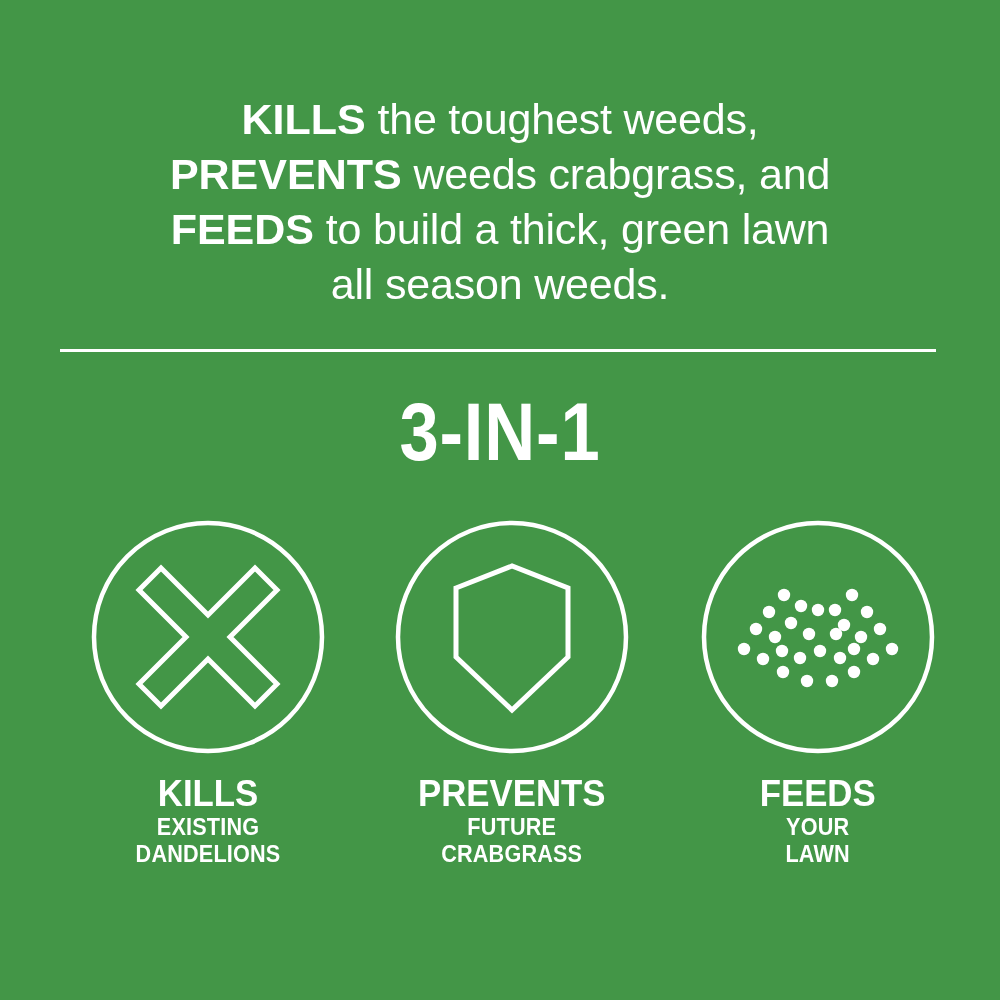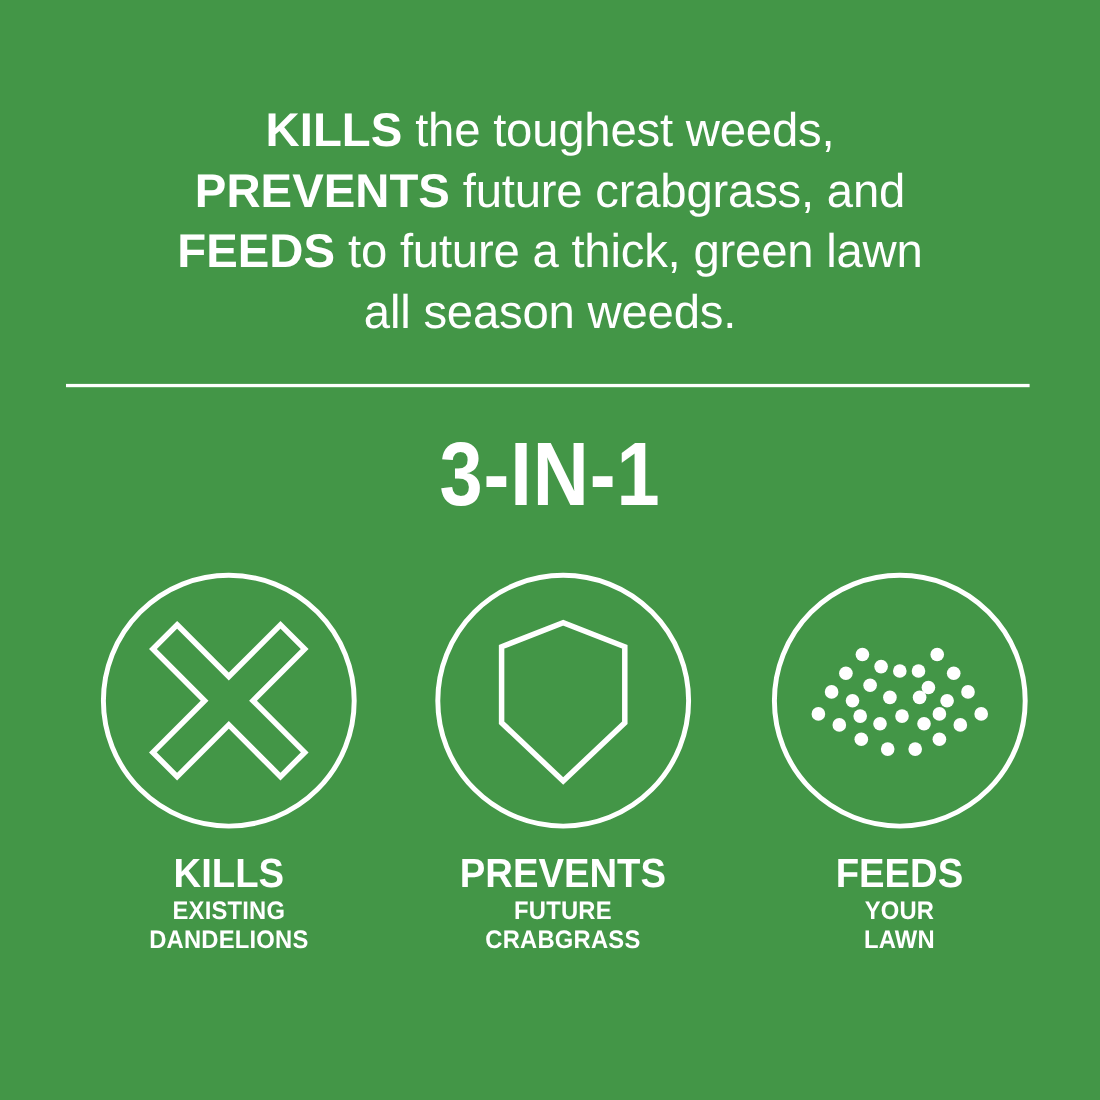--- a/index.html
+++ b/index.html
@@ -125,22 +125,22 @@
     transform: scaleX(0.94);
   }
 </style>
 </head>
 <body>
 
 <div class="stage">
 
   <div class="headline">
     <span class="ln"><span class="hl">KILLS</span><span> the toughest weeds,</span></span>
-    <span class="ln"><span class="hl">PREVENTS</span><span> future crabgrass, and</span></span>
-    <span class="ln"><span class="hl">FEEDS</span><span> to future a thick, green lawn</span></span>
+    <span class="ln"><span class="hl">PREVENTS</span><span> weeds crabgrass, and</span></span>
+    <span class="ln"><span class="hl">FEEDS</span><span> to build a thick, green lawn</span></span>
     <span class="ln">all season weeds.</span>
   </div>
 
   <div class="divider"></div>
 
   <div class="threeinone">3-IN-1</div>
 
   <div class="icon-row">
 
     <div class="icon-col c1">

